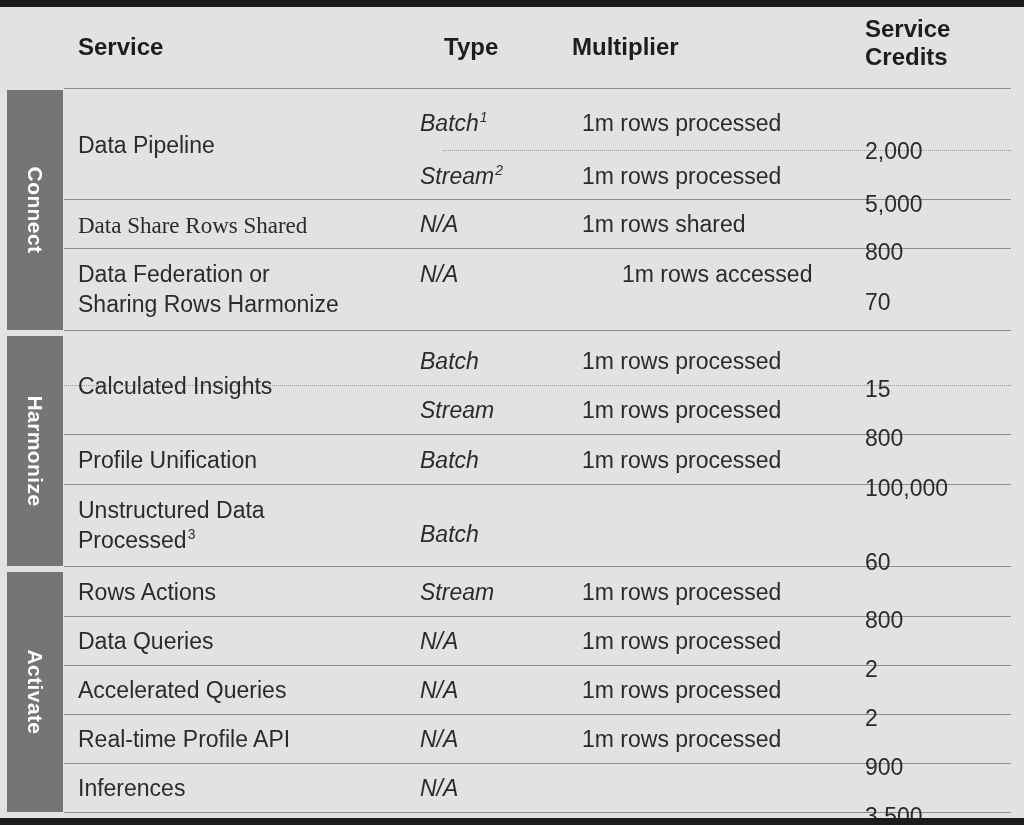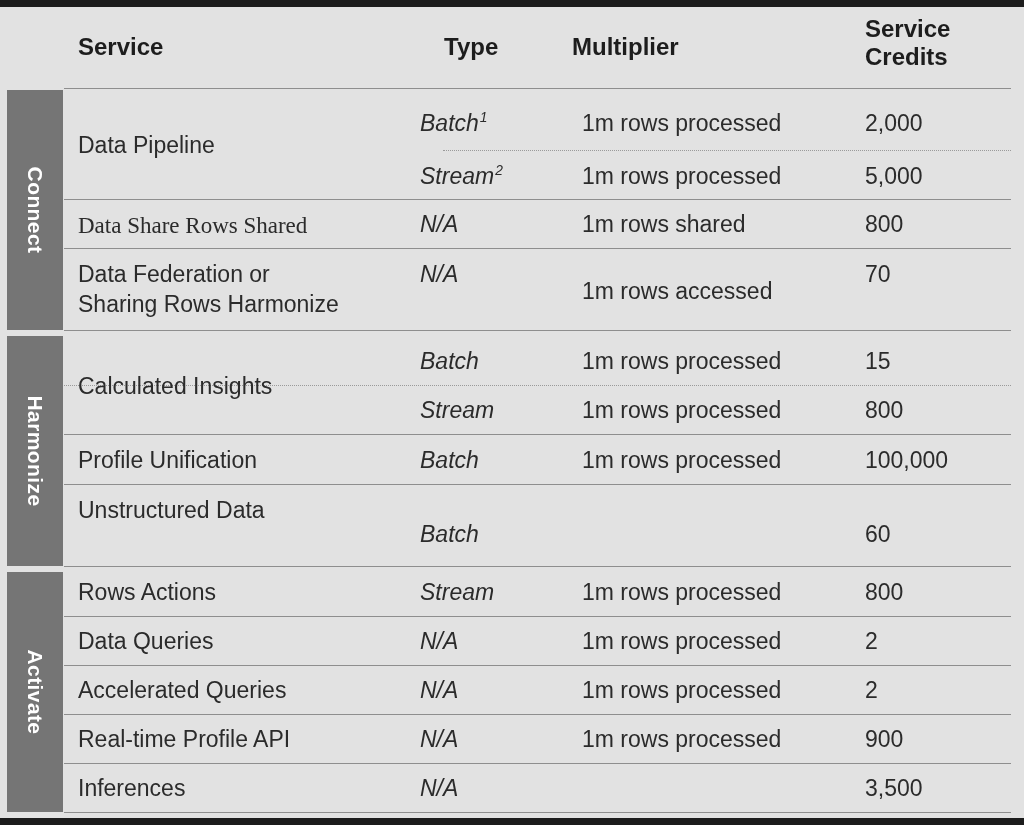--- a/index.html
+++ b/index.html
@@ -121,21 +121,21 @@
   .cell {
     position: absolute;
     font-size: 23px;
     color: #2b2b2b;
     line-height: 1.30;
     z-index: 10;
   }
   .cell.c-service { left: 78px;  width: 358px; }
   .cell.c-type    { left: 420px; width: 132px; font-style: italic; }
   .cell.c-mult    { left: 582px; width: 272px; }
-  .cell.c-credits { left: 865px; width: 150px; }
+  .cell.c-credits { left: 865px; width: 150px; margin-top: 28px; }
 
   sup {
     font-size: 0.60em;
     vertical-align: super;
     line-height: 0;
     padding-left: 1px;
   }
 </style>
 </head>
 <body>
@@ -194,21 +194,21 @@
     <div class="cell c-mult" style="top:203px;">1m rows shared</div>
     <div class="cell c-credits" style="top:203px;">800</div>
 
     <div class="rule" style="top:241px;"></div>
 
     <div class="cell c-service" style="top:253px;">
       <div>Data Federation or</div>
       <div>Sharing Rows Harmonize</div>
     </div>
     <div class="cell c-type" style="top:253px;">N/A</div>
-    <div class="cell c-mult" style="top:270px;">1m rows accessed</div>
+    <div class="cell c-mult" style="top:253px;margin-left:40px;">1m rows accessed</div>
     <div class="cell c-credits" style="top:253px;">70</div>
 
     <div class="rule" style="top:323px;"></div>
 
     <div class="cell c-service" style="top:365px;">Calculated Insights</div>
 
     <div class="cell c-type" style="top:340px;">Batch</div>
     <div class="cell c-mult" style="top:340px;">1m rows processed</div>
     <div class="cell c-credits" style="top:340px;">15</div>
 
@@ -222,20 +222,21 @@
 
     <div class="cell c-service" style="top:439px;">Profile Unification</div>
     <div class="cell c-type" style="top:439px;">Batch</div>
     <div class="cell c-mult" style="top:439px;">1m rows processed</div>
     <div class="cell c-credits" style="top:439px;">100,000</div>
 
     <div class="rule" style="top:477px;"></div>
 
     <div class="cell c-service" style="top:489px;">
       <div>Unstructured Data</div>
+      <div><span>Processed</span><sup>3</sup></div>
     </div>
     <div class="cell c-type" style="top:513px;">Batch</div>
     <div class="cell c-credits" style="top:513px;">60</div>
 
     <div class="rule" style="top:559px;"></div>
 
     <div class="cell c-service" style="top:571px;">Rows Actions</div>
     <div class="cell c-type" style="top:571px;">Stream</div>
     <div class="cell c-mult" style="top:571px;">1m rows processed</div>
     <div class="cell c-credits" style="top:571px;">800</div>

